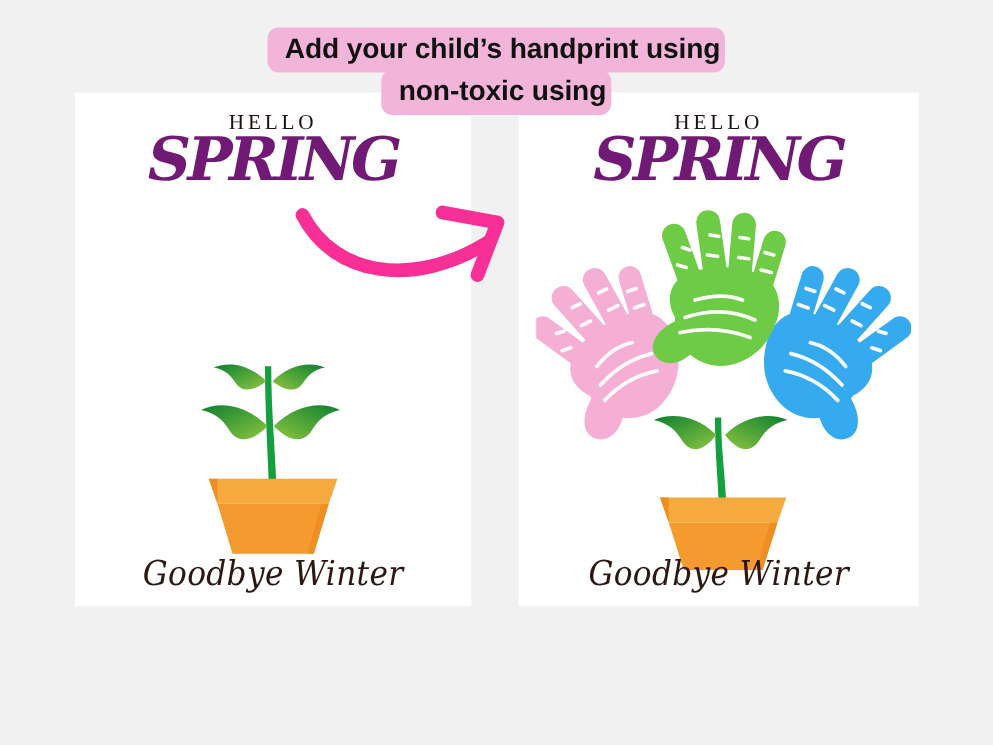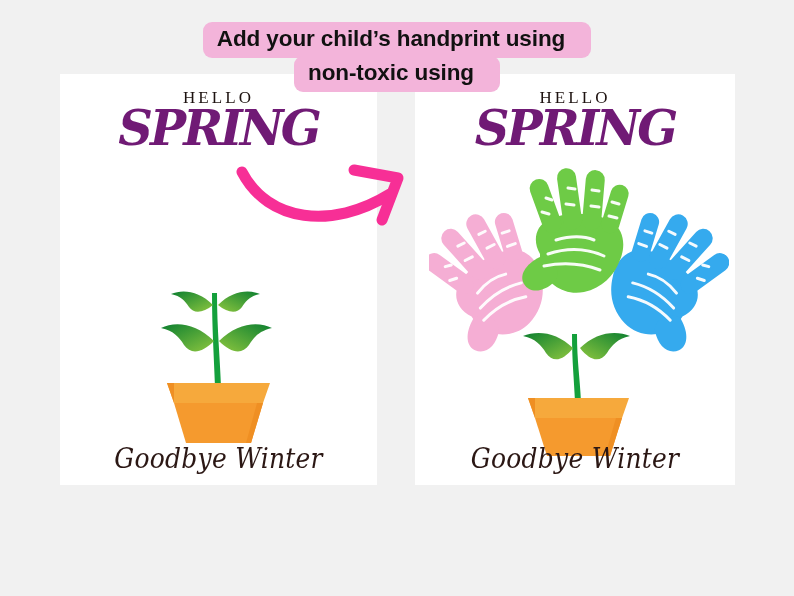--- a/index.html
+++ b/index.html
@@ -66,21 +66,21 @@
     text-align:center;
     pointer-events:none;
   }
   #instruction-banner .line{
     display:inline-block;
     background:#f3b4da;
     color:#111111;
     font-weight:700;
     font-size:22.5px;
     line-height:1.28;
-    padding:3px 26px 4px 14px;
+    padding:3px 4px 4px 14px;
     border-radius:9px;
     letter-spacing:-.1px;
   }
   #instruction-banner .line.l1{border-bottom-left-radius:9px;border-bottom-right-radius:9px;}
   #instruction-banner .line.l2{margin-top:-2px;}
 
   
   #transition-arrow{position:absolute;left:232px;top:158px;}
 </style>
 </head>

